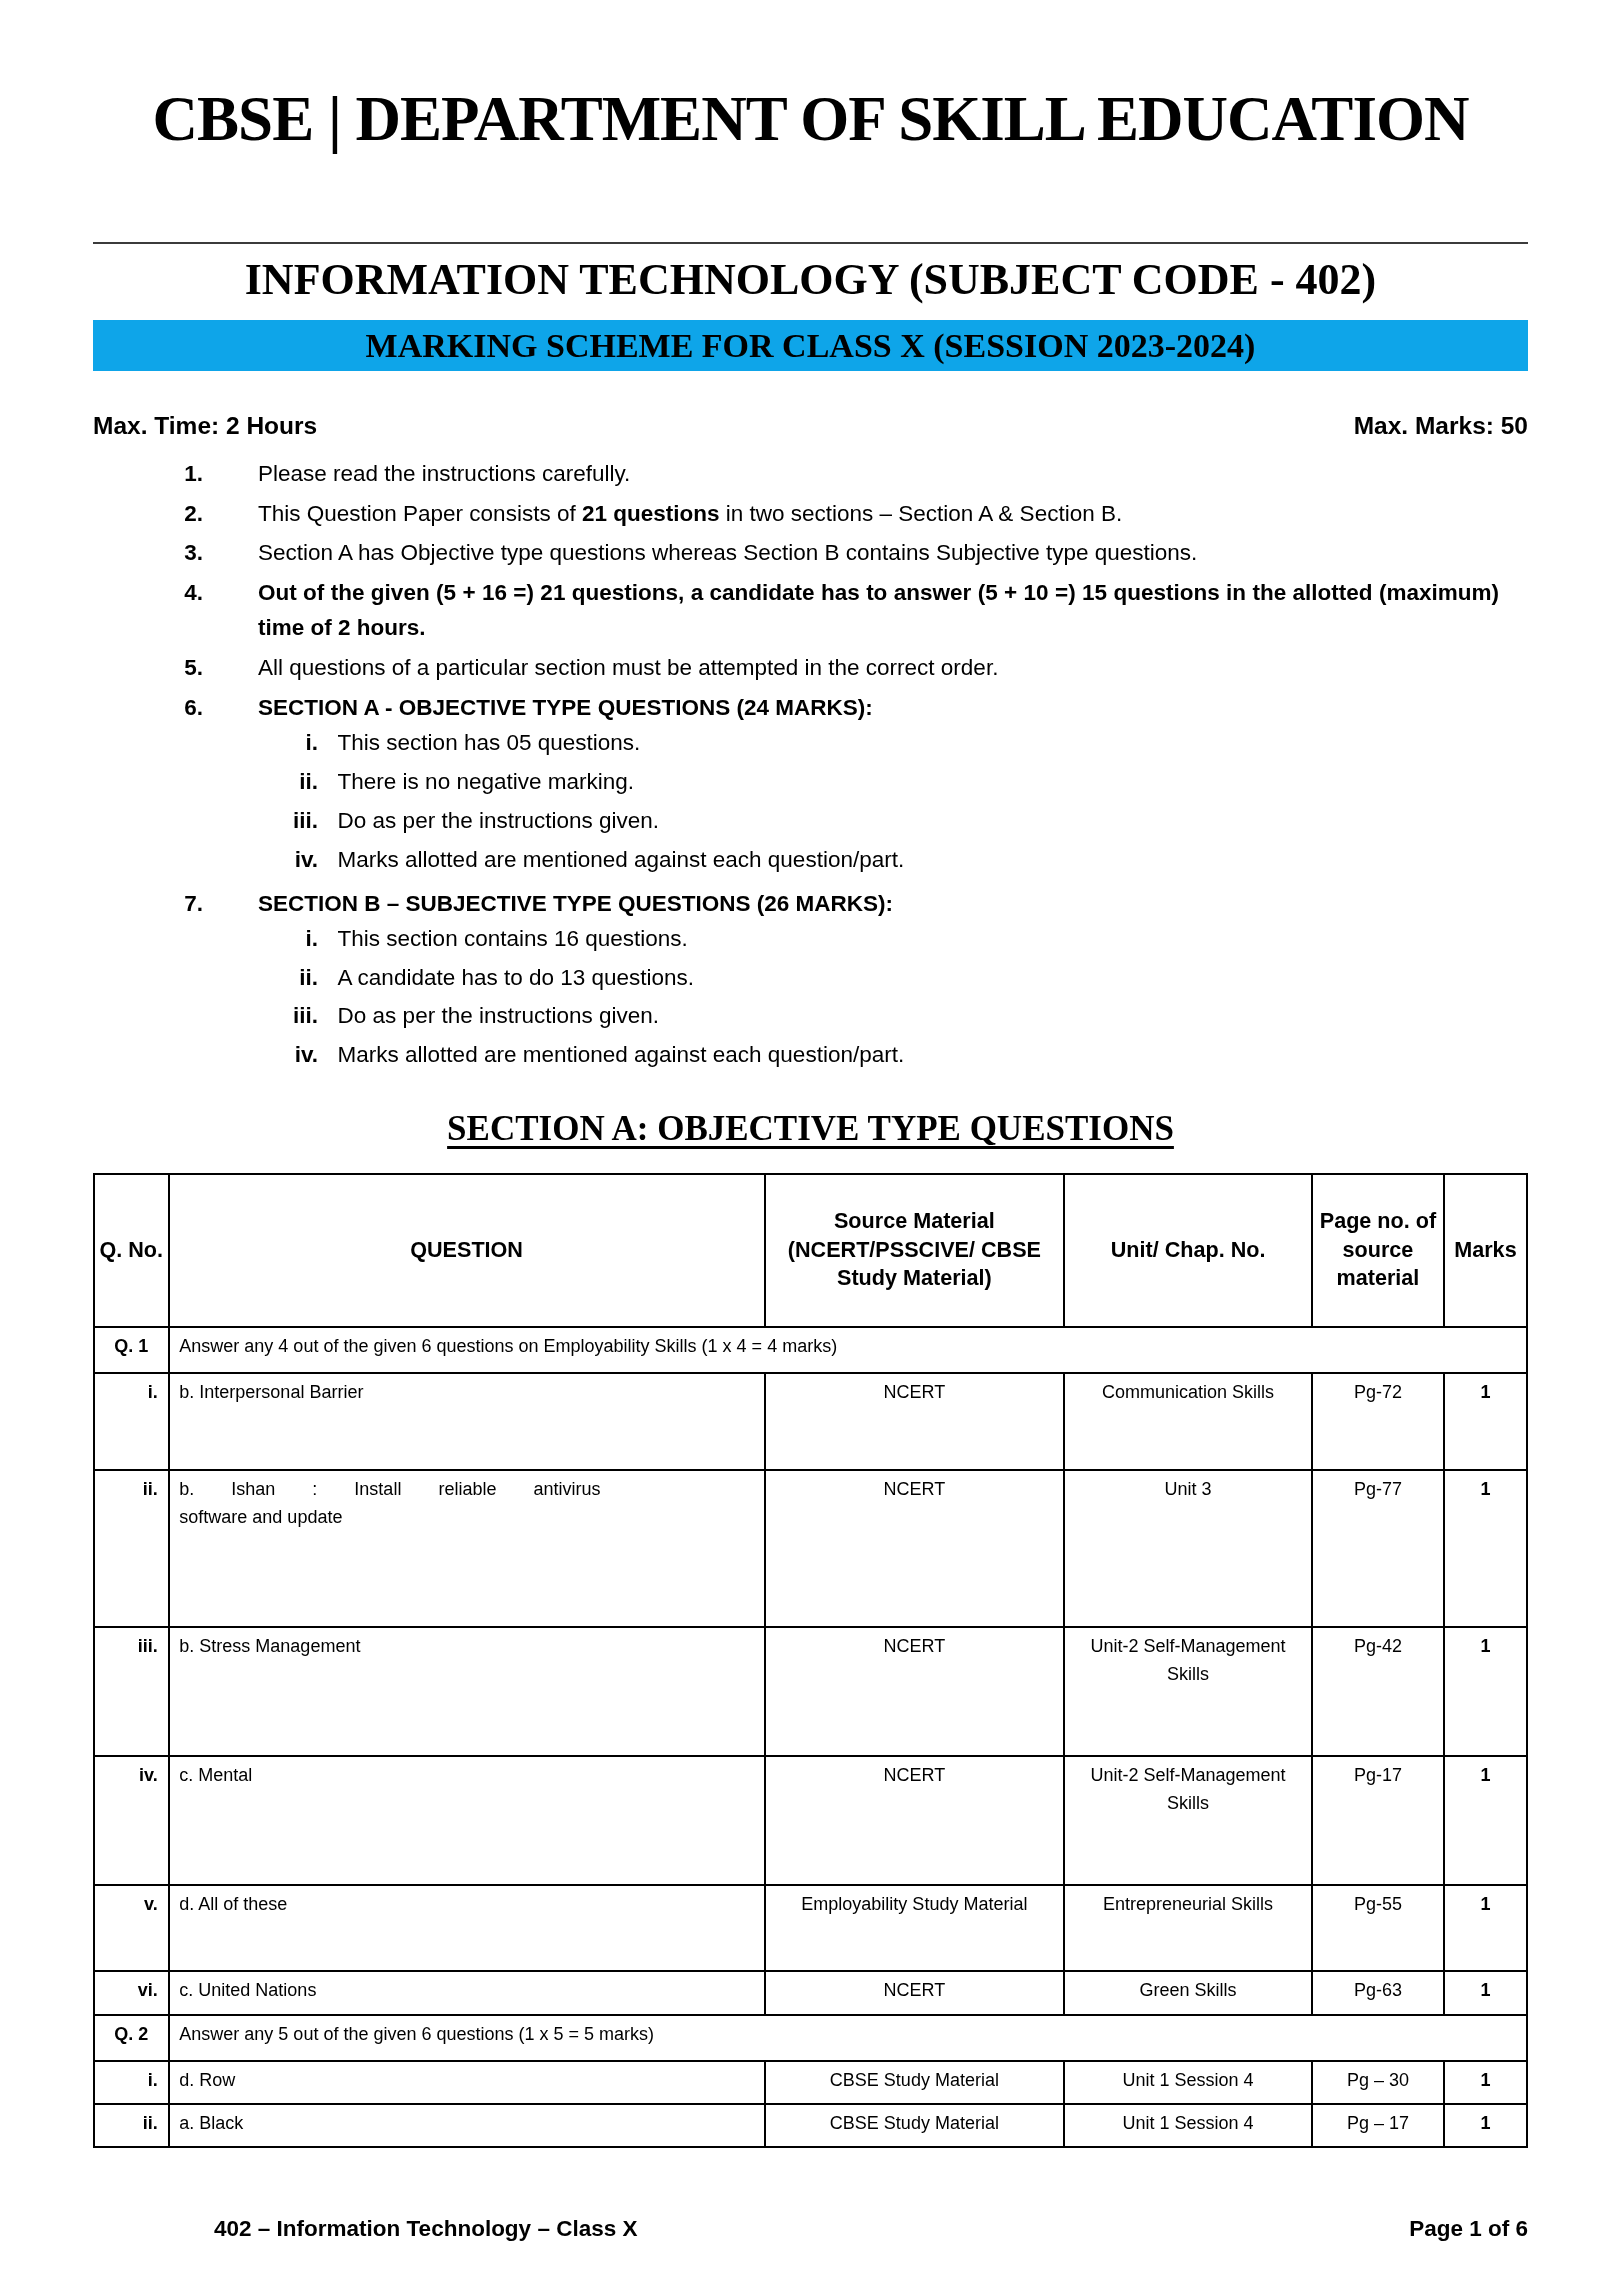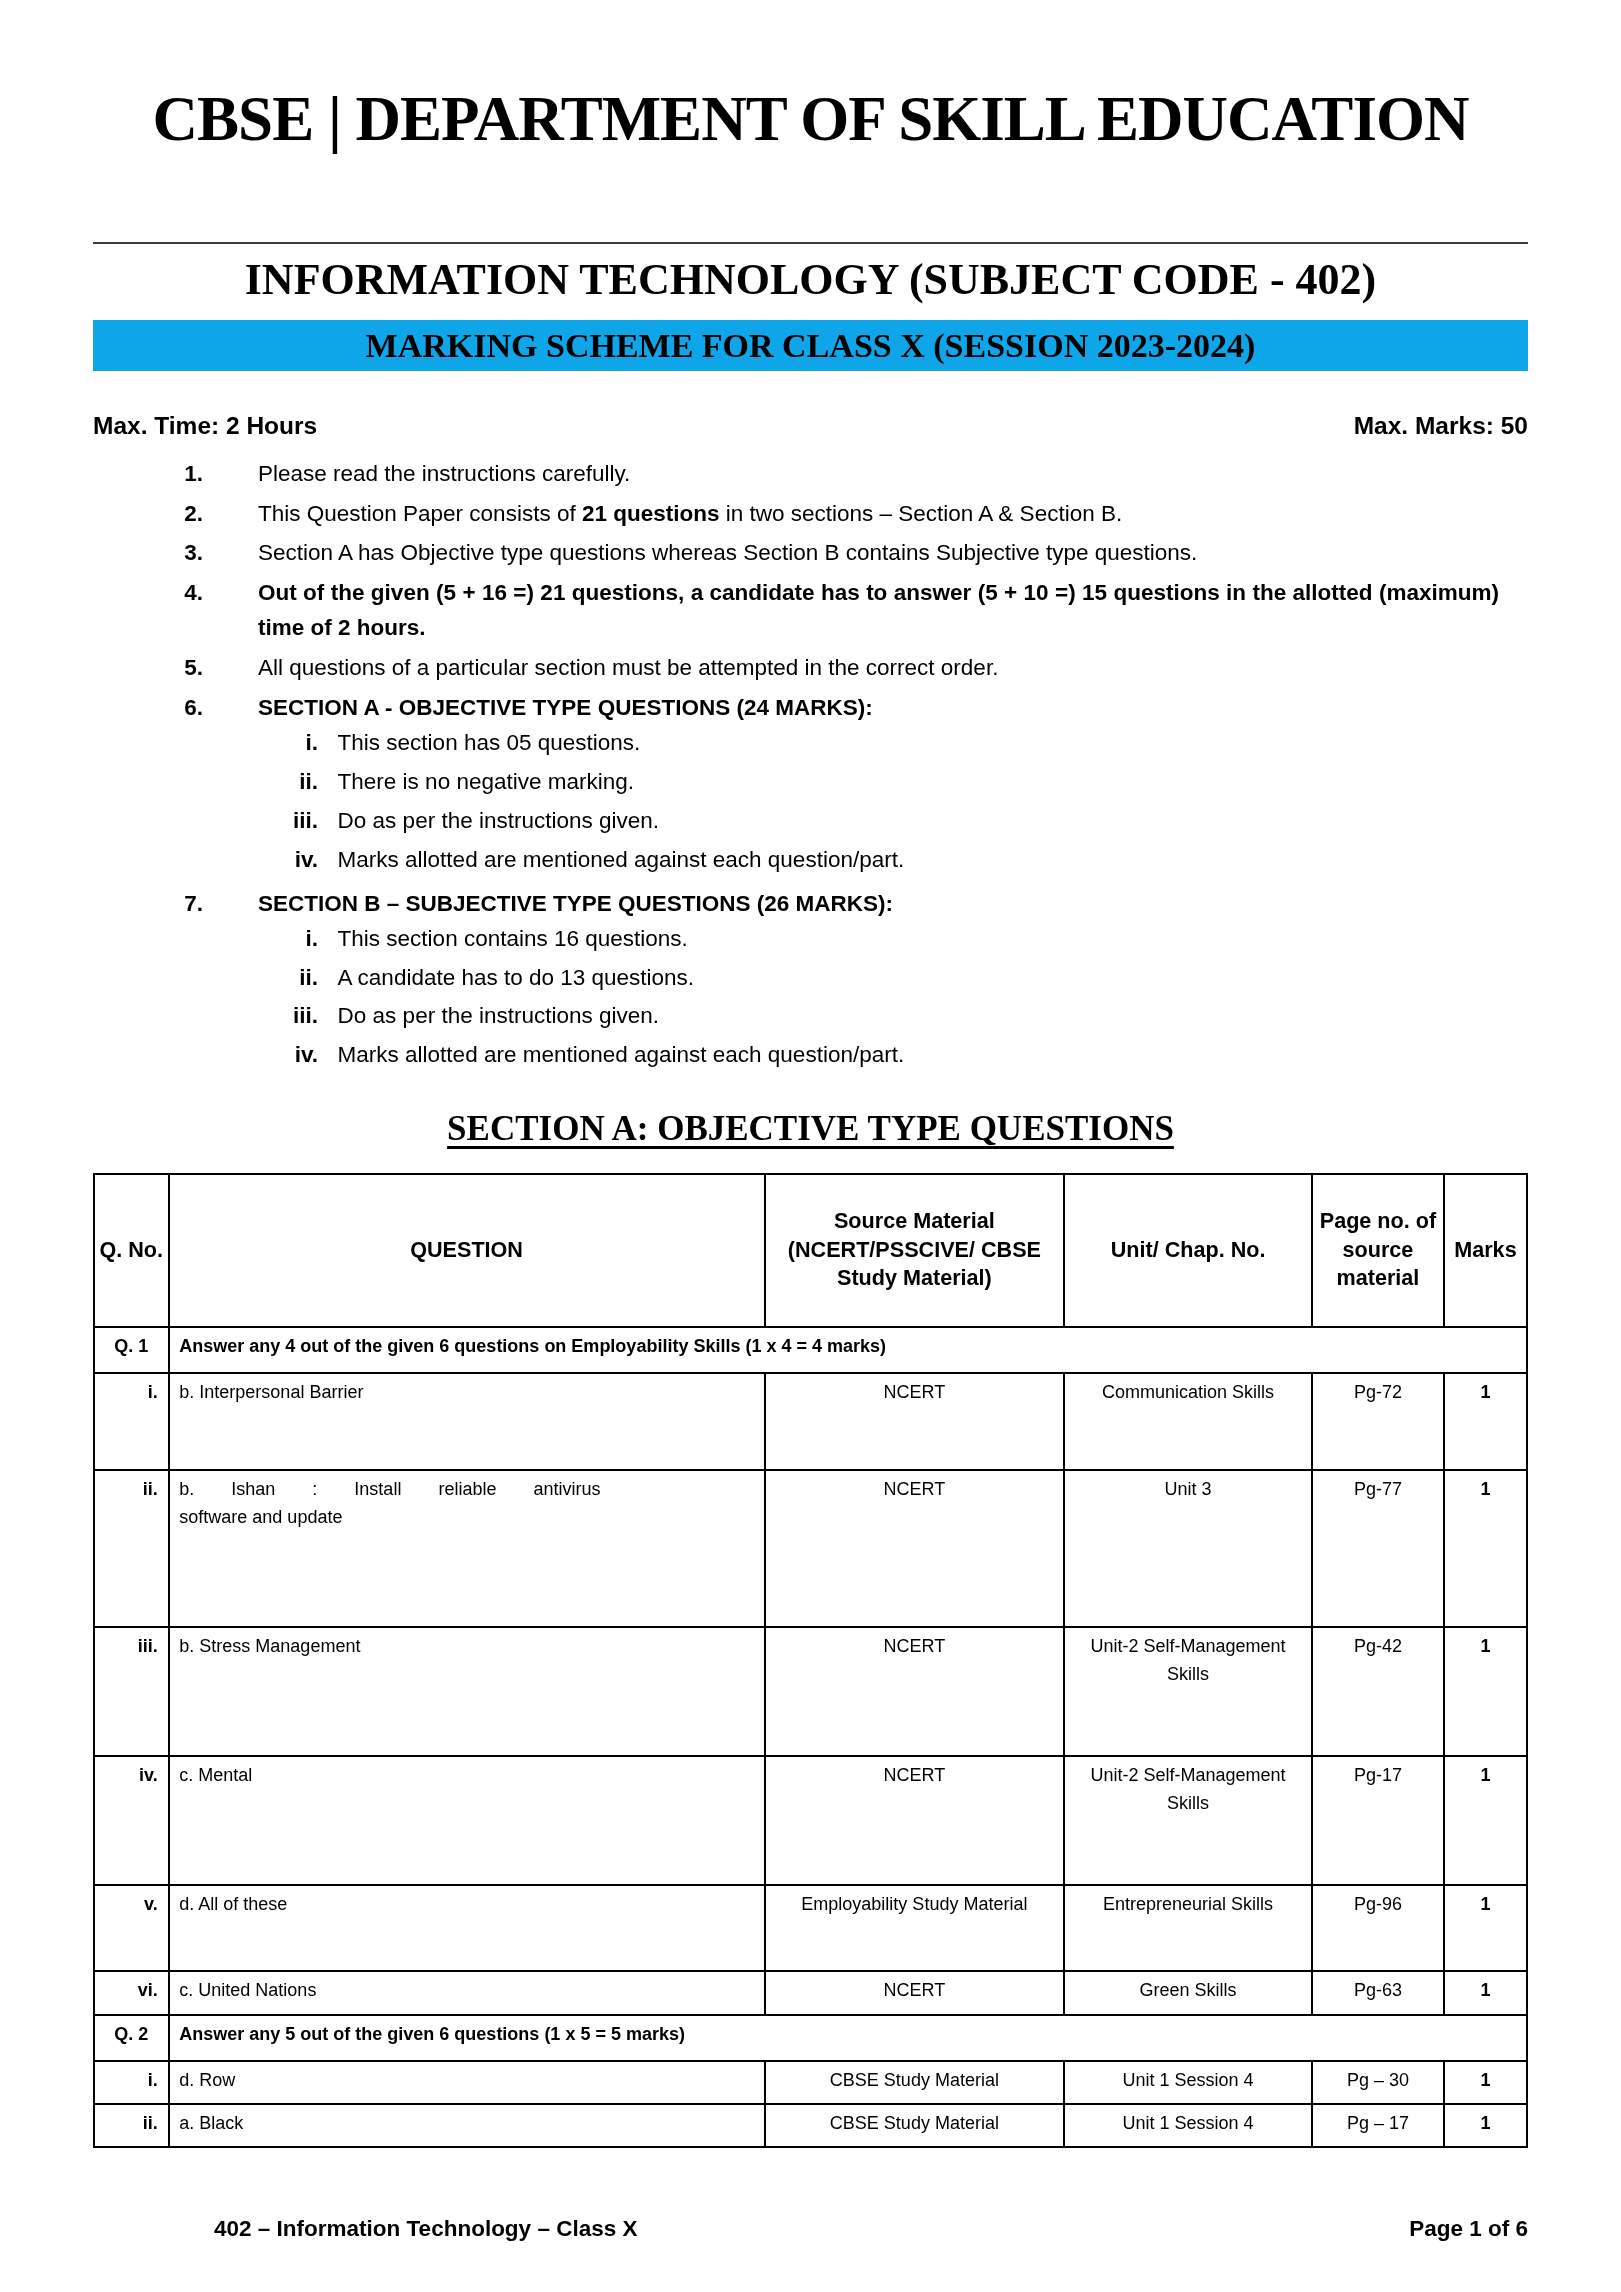--- a/index.html
+++ b/index.html
@@ -71,21 +71,21 @@
   #qtable thead th {
     font-weight:700; text-align:center; vertical-align:middle;
     font-size:21.6px; line-height:1.32; padding:5.9px 3.9px;
   }
   #qtable thead tr { height:153px; }
   #qtable tbody td {
     vertical-align:top; font-size:18px; line-height:1.6; padding:3.9px 9.8px;
   }
   .c-qno { text-align:right; font-weight:700; padding-right:7.8px; }
   .row-section .c-qno { text-align:center; padding-right:3.9px; }
-  .c-span { font-weight:700; }
+  .c-span { font-weight:400; }
   .c-src, .c-unit, .c-page, .c-marks { text-align:center; }
   .c-marks { font-weight:700; }
   .c-q { white-space:pre-line; }
   .c-q.q-indent { padding-left:35px; }
   .c-q.q-justify::first-line { word-spacing:32px; }
   
   #qtable tbody tr:nth-child(1)  { height:46px;  }
   #qtable tbody tr:nth-child(2)  { height:97px;  }
   #qtable tbody tr:nth-child(3)  { height:157px; }
   #qtable tbody tr:nth-child(4)  { height:129px; }
@@ -264,21 +264,21 @@
     <td class="c-unit">Unit-2 Self-Management Skills</td>
     <td class="c-page">Pg-17</td>
     <td class="c-marks">1</td>
   </tr>
 
   <tr class="row-item">
     <td class="c-qno">v.</td>
     <td class="c-q">d. All of these</td>
     <td class="c-src">Employability Study Material</td>
     <td class="c-unit">Entrepreneurial Skills</td>
-    <td class="c-page">Pg-96</td>
+    <td class="c-page">Pg-55</td>
     <td class="c-marks">1</td>
   </tr>
 
   <tr class="row-item">
     <td class="c-qno">vi.</td>
     <td class="c-q">c. United Nations</td>
     <td class="c-src">NCERT</td>
     <td class="c-unit">Green Skills</td>
     <td class="c-page">Pg-63</td>
     <td class="c-marks">1</td>

